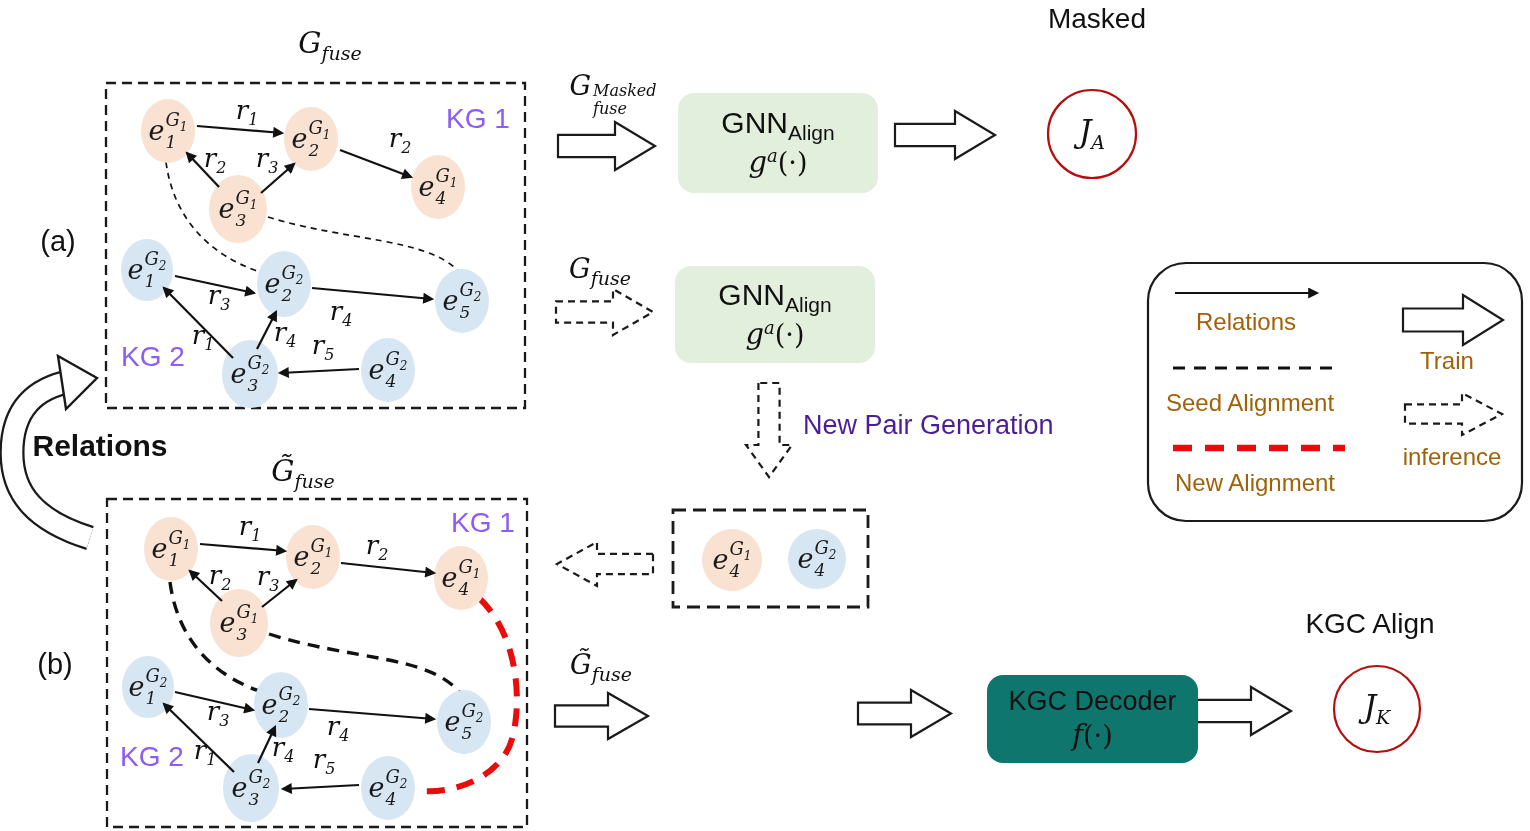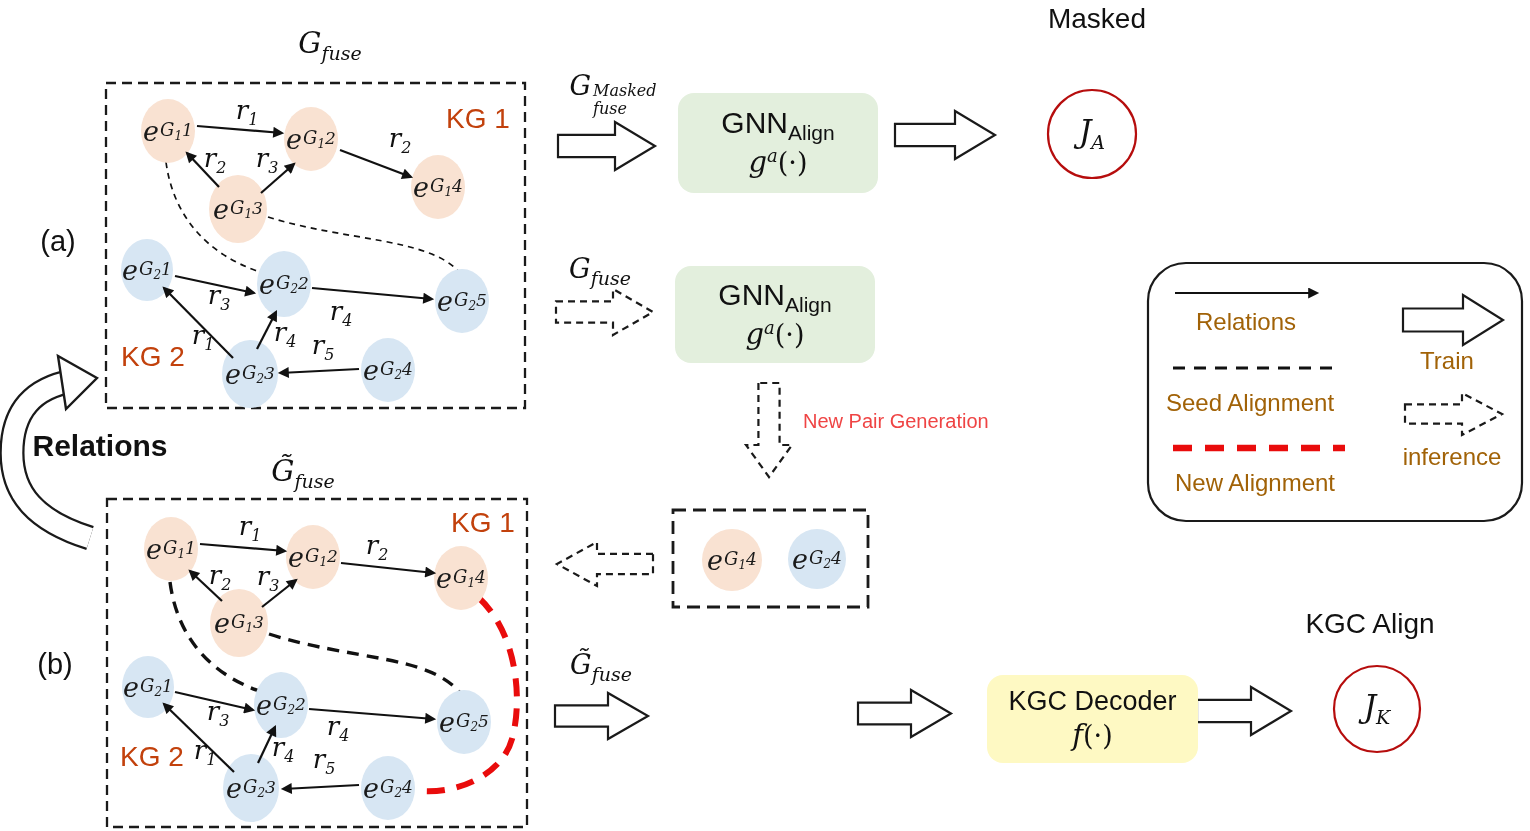--- a/index.html
+++ b/index.html
@@ -6,50 +6,50 @@
   .canvas{position:relative;width:1530px;height:831px;background:#fff;overflow:hidden;
           font-family:"Liberation Sans",sans-serif;color:#1a1a1a;}
   #gfx{position:absolute;left:0;top:0;}
   #labels{position:absolute;left:0;top:0;width:100%;height:100%;}
   #labels > div{position:absolute;white-space:nowrap;}
   .cc{transform:translate(-50%,-50%);}
   .cx{transform:translateX(-50%);text-align:center;}
 
   .tag{font-size:29px;color:#111;}
   .iter{font-size:30px;font-weight:bold;color:#111;}
-  .kg-label{font-size:28px;color:#c2410c;}
+  .kg-label{font-size:28px;color:#8b5cf6;}
 
   .mtitle,.mlabel{font-family:"DejaVu Serif",serif;font-style:italic;color:#111;}
   .mtitle{font-size:29px;}
   .mtitle sub,.mlabel sub{font-size:19px;font-style:italic;}
   .mlabel{font-size:27px;}
   .mst{display:inline-flex;flex-direction:column;align-items:flex-start;
        font-size:16px;line-height:1.12;margin-left:2px;transform:translateY(1px);}
 
   .gbox{position:absolute;border-radius:16px;display:flex;flex-direction:column;
         align-items:center;justify-content:center;}
-  .green{background:#e3efdd;} .yellow{background:#fef9c3;}
+  .green{background:#e3efdd;} .yellow{background:#0f766e;}
   .bl1{font-family:Liberation Sans, sans-serif;font-size:30px;line-height:1.15;color:#111;}
   .bl1 sub{font-size:21px;}
   .bl1s{font-family:"Liberation Sans",sans-serif;font-size:27px;line-height:1.2;color:#111;}
   .bl2{font-family:"DejaVu Serif",serif;font-size:27px;line-height:1.2;color:#111;}
   .bl2 i{font-size:29px;}
   .bl2 sup{font-size:18px;font-style:italic;}
 
   .loss-title{font-size:28px;color:#111;line-height:1.18;}
   .jsym{font-family:"DejaVu Serif",serif;font-style:italic;font-size:31px;color:#111;}
   .jsym sub{font-size:19px;}
 
-  .npg{font-size:20px;color:#ef4444;}
+  .npg{font-size:27px;color:#4c1d95;}
   .leg{font-size:24px;color:#a16207;}
 
   .node-label{display:flex;align-items:center;font-family:"DejaVu Serif",serif;
               font-style:italic;color:#1a1a1a;}
   .node-label .e{font-size:27px;line-height:1;}
-  .node-label .st{display:flex;align-items:flex-start;margin-left:1px;}
+  .node-label .st{display:flex;flex-direction:column;align-items:flex-start;margin-left:1px;}
   .node-label .g{font-size:18px;line-height:1;}
   .node-label .g sub{font-size:12px;}
   .node-label .i{font-size:17px;line-height:1;margin-top:1px;}
 
   .edge-label{font-family:"DejaVu Serif",serif;font-style:italic;font-size:26px;color:#111;}
   .edge-label sub{font-size:16px;}
 </style>
 </head>
 <body>
 

